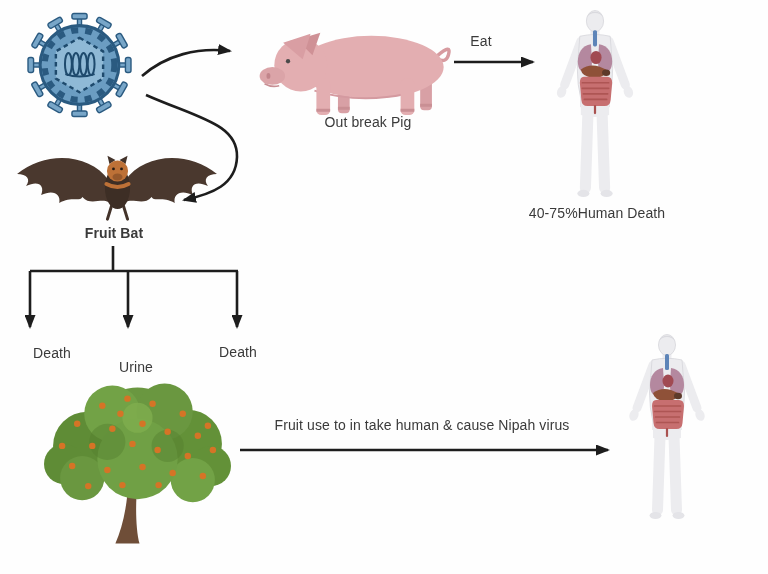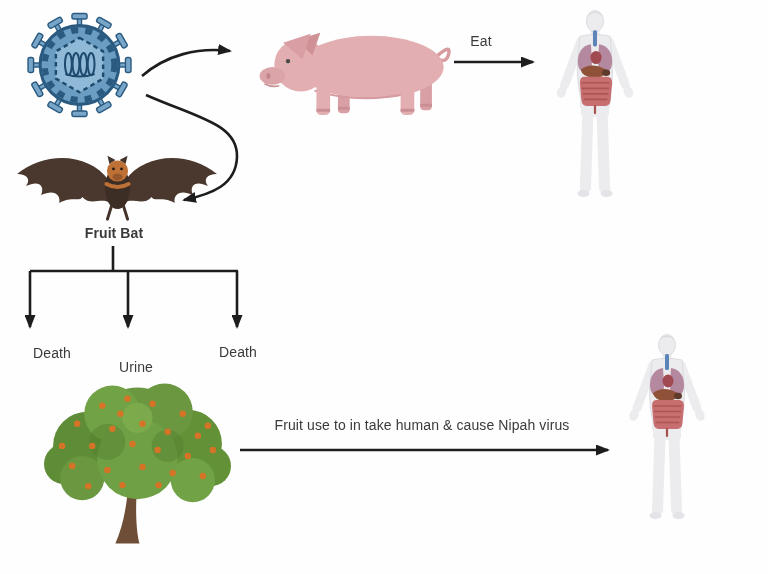--- a/index.html
+++ b/index.html
@@ -197,19 +197,21 @@
     <path class="arrow" d="M146,95 C198,118 238,124 237,157 C236,185 212,194 184,200"></path>
     <line class="arrow" x1="454" y1="62" x2="533" y2="62"></line>
     <path class="plainline" d="M113,246 L113,271 M30,271 L238,271"></path>
     <line class="arrow" x1="30" y1="271" x2="30" y2="327"></line>
     <line class="arrow" x1="128" y1="271" x2="128" y2="327"></line>
     <line class="arrow" x1="237" y1="271" x2="237" y2="327"></line>
     <line class="arrow" x1="240" y1="450" x2="608" y2="450"></line>
   </svg>
 
   <div class="label" style="left:114px;top:223px;font-weight:bold;">Fruit Bat</div>
+  <div class="label" style="left:368px;top:112px;">Out break Pig</div>
   <div class="label" style="left:481px;top:31px;">Eat</div>
   <div class="label" style="left:52px;top:343px;">Death</div>
   <div class="label" style="left:136px;top:338px;margin-top:19px;">Urine</div>
   <div class="label" style="left:238px;top:342px;">Death</div>
   <div class="label" style="left:422px;top:415px;">Fruit use to in take human &amp; cause Nipah virus</div>
+  <div class="label" style="left:597px;top:203px;">40-75%Human Death</div>
 
 </div>
 
 </body></html>

